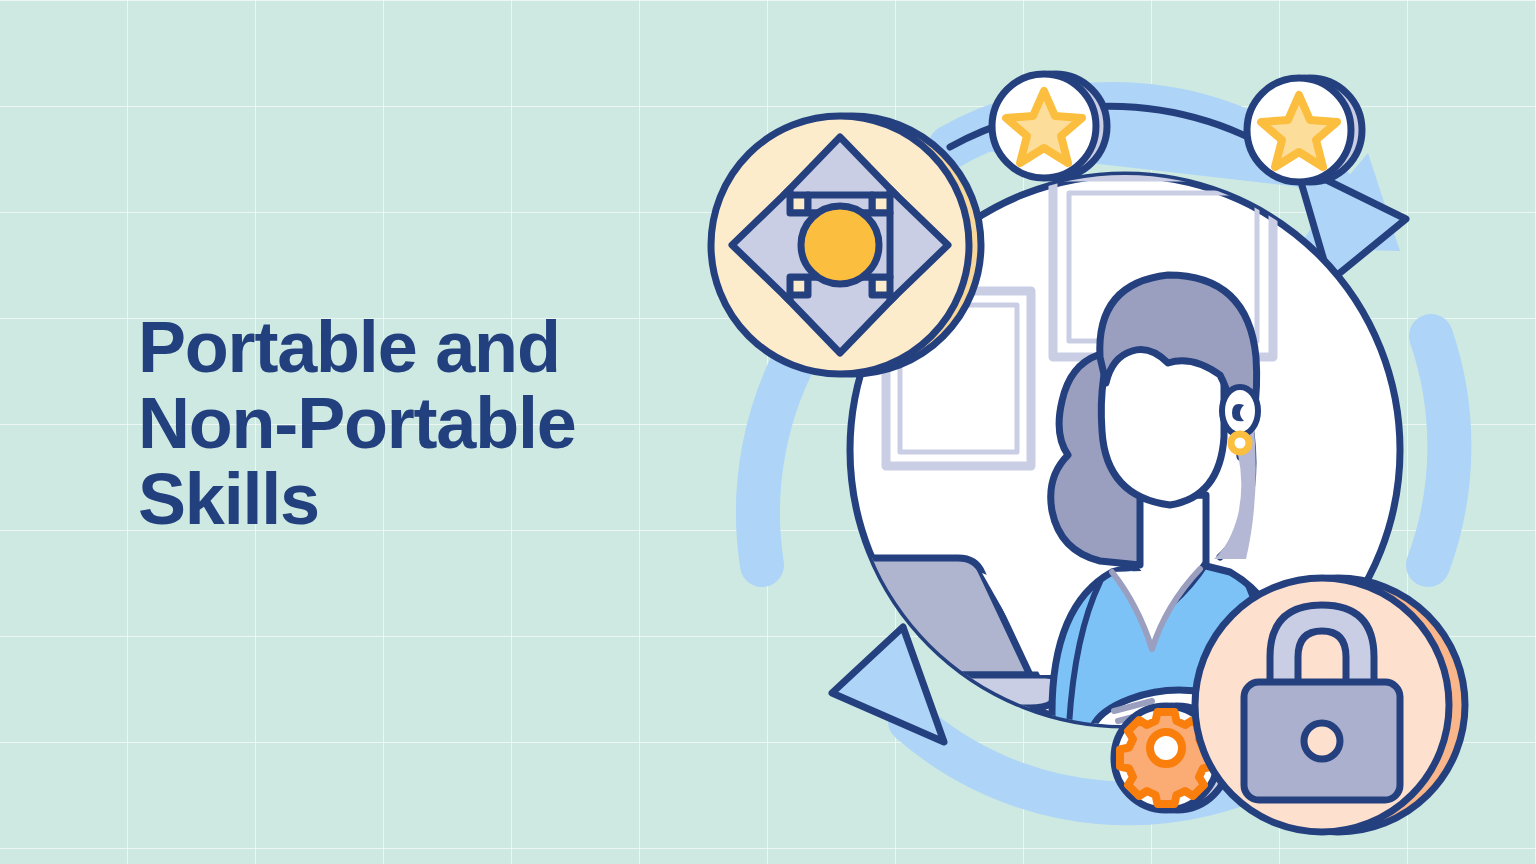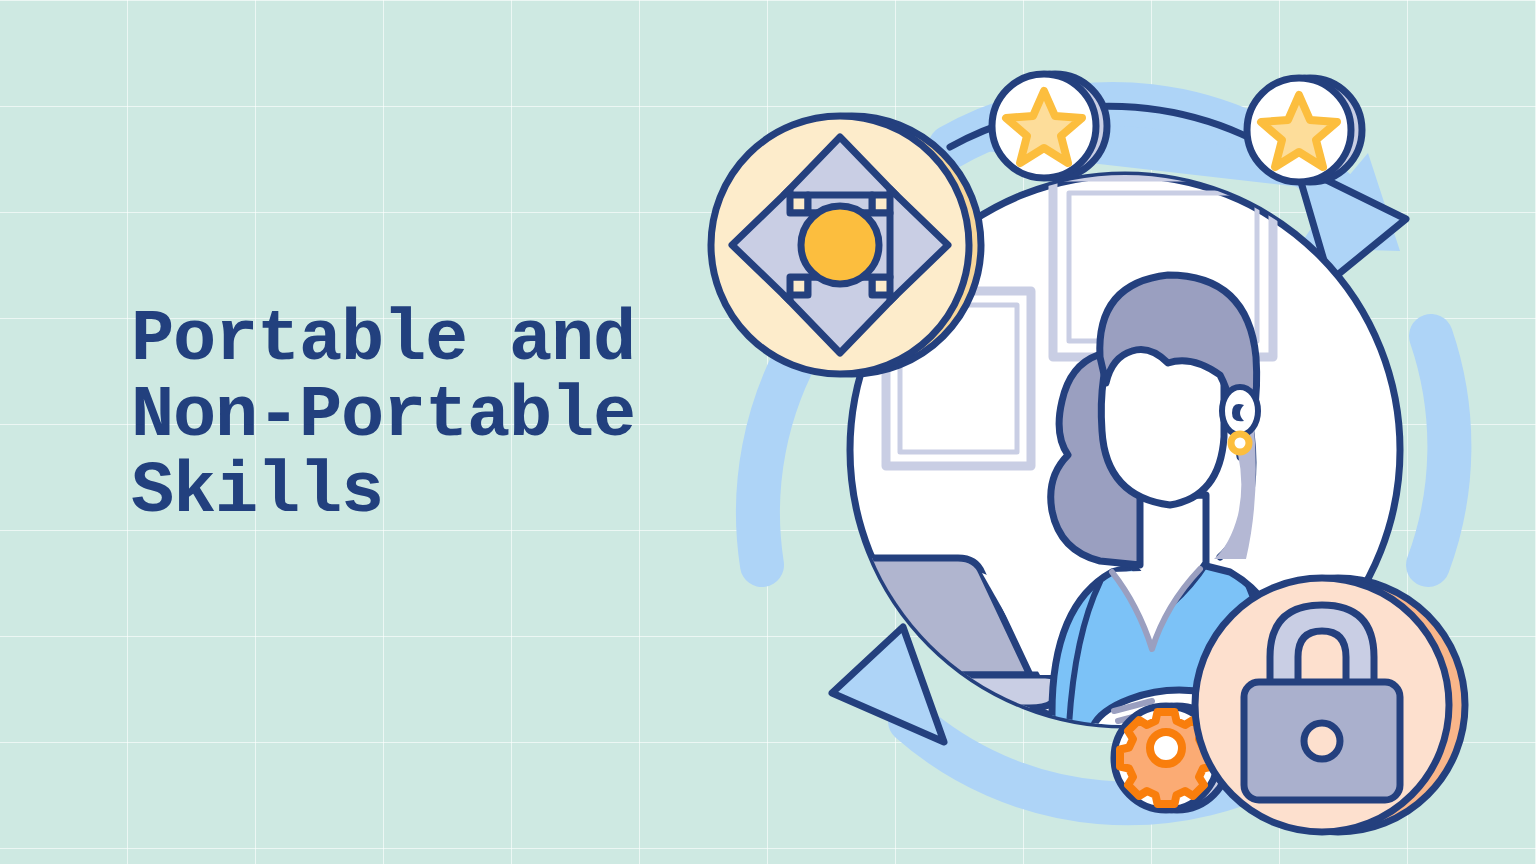--- a/index.html
+++ b/index.html
@@ -28,23 +28,23 @@
     background-position: -1px 0px;
     pointer-events: none;
   }
   #title-block {
     position: absolute;
     left: 131px;
     top: 302px;
     width: 620px;
   }
   #title-text {
-    margin: 0;
+    margin: 7px;
     color: #22407e;
-    font-family: Liberation Mono, monospace;
+    font-family: Liberation Sans, sans-serif;
     font-size: 72px;
     font-weight: bold;
     line-height: 76px;
     letter-spacing: -1.2px;
     white-space: pre-line;
   }
   #art {
     position: absolute;
     left: 700px;
     top: 45px;

